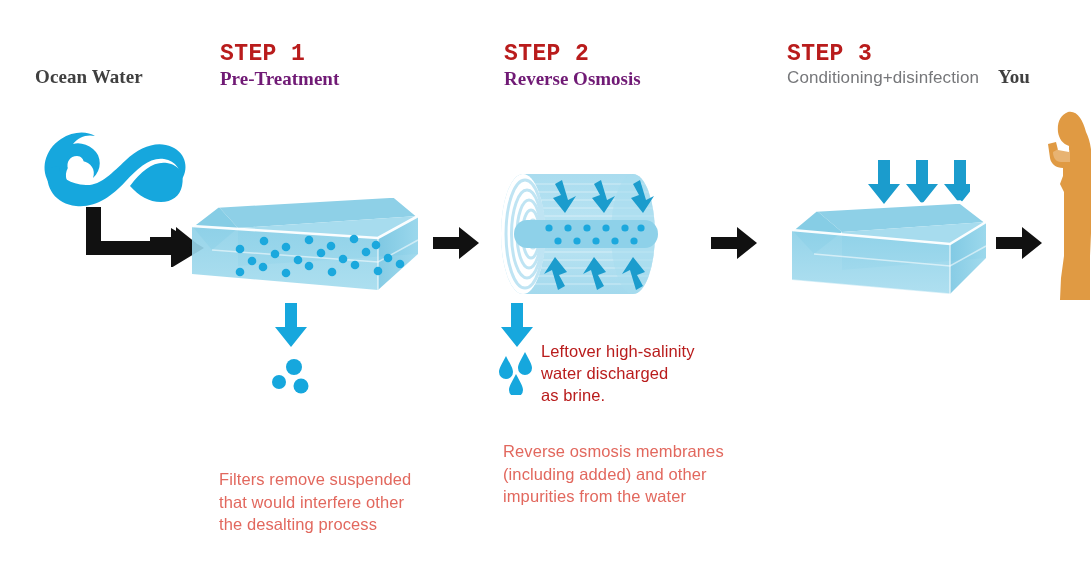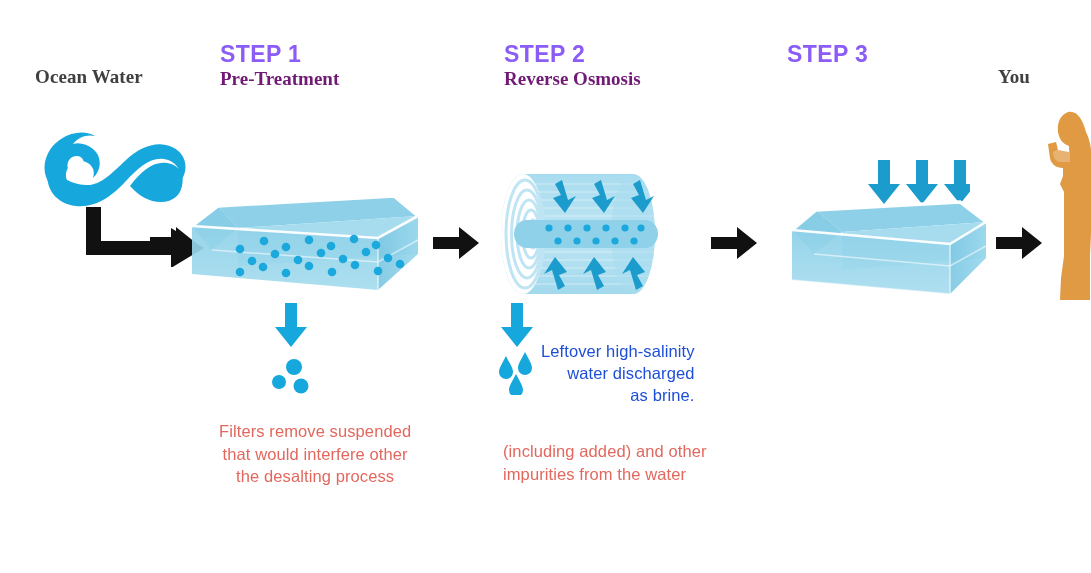--- a/index.html
+++ b/index.html
@@ -26,25 +26,25 @@
   
   .serif-label {
     font-family: "Liberation Serif", "DejaVu Serif", serif;
     font-weight: 700;
     font-size: 19px;
     color: #404040;
     white-space: nowrap;
     letter-spacing: .1px;
   }
   .step-kicker {
-    font-family: Liberation Sans, sans-serif;
+    font-family: Liberation Mono, monospace;
     font-weight: 700;
     font-size: 23px;
     letter-spacing: .4px;
-    color: #8b5cf6;
+    color: #b91c1c;
     white-space: nowrap;
     text-align: right;
   }
   .step-sub-serif {
     font-family: "Liberation Serif", "DejaVu Serif", serif;
     font-weight: 700;
     font-size: 19px;
     color: #701a75;
     white-space: nowrap;
   }
@@ -62,40 +62,40 @@
     font-size: 16.5px;
     line-height: 22.5px;
     color: #e2685e;
     letter-spacing: .1px;
   }
   .note-blue {
     font-family: "Liberation Sans Narrow", "Liberation Sans", sans-serif;
     font-weight: 400;
     font-size: 16.5px;
     line-height: 22px;
-    color: #1d4ed8;
+    color: #b91c1c;
     letter-spacing: .1px;
-    text-align: right;
   }
   .nowrap-lines > span { display: block; white-space: nowrap; }
 </style>
 </head>
 <body>
 
 <div class="stage">
 
   <div class="abs serif-label" style="left:35px; top:66px;">Ocean Water</div>
 
   <div class="abs step-kicker" style="left:220px; top:41px;">STEP 1</div>
   <div class="abs step-sub-serif" style="left:220px; top:68px;">Pre-Treatment</div>
 
   <div class="abs step-kicker" style="left:504px; top:41px;">STEP 2</div>
   <div class="abs step-sub-serif" style="left:504px; top:68px;">Reverse Osmosis</div>
 
   <div class="abs step-kicker" style="left:787px; top:41px;">STEP 3</div>
+  <div class="abs step-sub-sans" style="left:787px; top:68px;">Conditioning+disinfection</div>
 
   <div class="abs serif-label" style="left:998px; top:66px;">You</div>
 
   <svg class="abs" style="left:30px; top:108px;" width="185" height="165" viewBox="0 0 185 165">
     <path d="M31 31 C14 42 10 63 20 76 C29 88 47 90 56 80 C46 83 37 78 36 69
              C35 59 43 52 52 53 C61 54 66 62 63 70 C72 62 72 48 63 41
              C57 36 49 34 43 36 C48 29 57 26 65 28 C57 23 43 23 31 31 Z" fill="#16a7dd"></path>
     <path d="M18 60 C14 80 26 96 46 98 C66 100 82 88 95 74
              C108 60 120 49 134 51 C146 53 152 62 150 74
              C160 62 156 45 142 39 C127 32 110 39 96 52
@@ -305,25 +305,26 @@
 
   <svg class="abs" style="left:1044px; top:106px;" width="60" height="194" viewBox="0 0 60 194">
     <path d="M24 6 C16 9 13 17 14 26 C15 33 19 38 25 40
              L25 46 L14 44 L12 36 L4 38 L6 52 C7 58 12 62 19 62
              L19 70 L16 78 L20 86 L20 150 L17 172 L16 194
              L46 194 L46 150 L48 104 L48 60 C48 44 46 34 42 26
              C39 14 33 4 24 6 Z" fill="#e09a43"></path>
     <path d="M16 42 L26 44 L26 56 L17 56 C12 56 9 52 9 46 Z" fill="#ffffff" opacity="0.25"></path>
   </svg>
 
-  <div class="abs caption nowrap-lines" style="left:219px; top:420px;text-align:center;">
+  <div class="abs caption nowrap-lines" style="left:219px; top:468px;">
     <span>Filters remove suspended</span>
     <span>that would interfere other</span>
     <span>the desalting process</span>
   </div>
 
   <div class="abs caption nowrap-lines" style="left:503px; top:440px;">
+    <span>Reverse osmosis membranes</span>
     <span>(including added) and other</span>
     <span>impurities from the water</span>
   </div>
 
 
 </div>
 
 </body></html>

